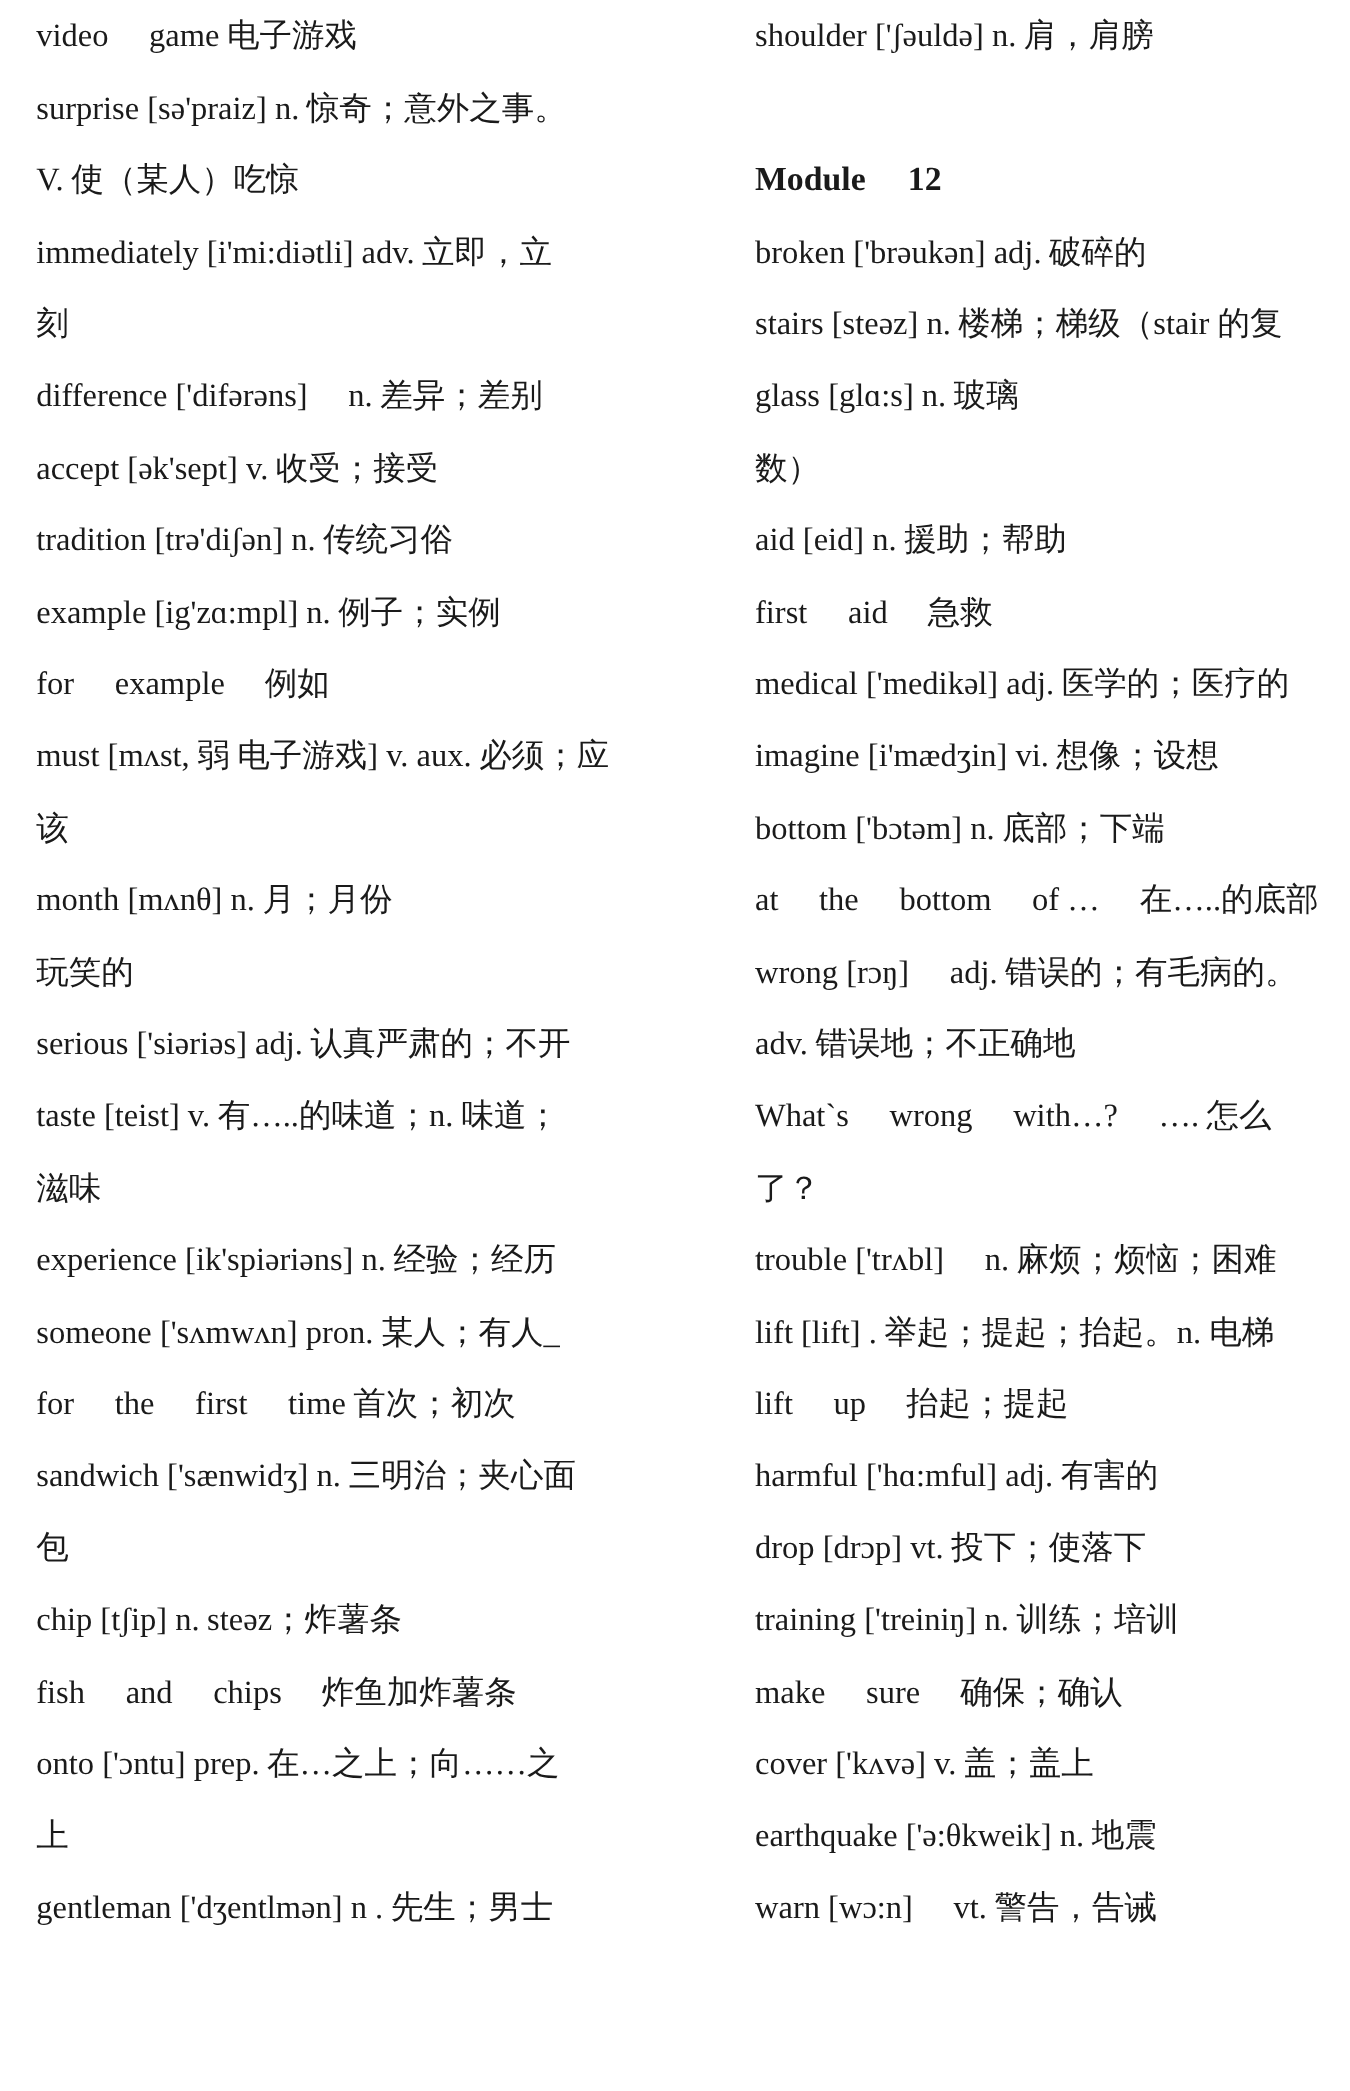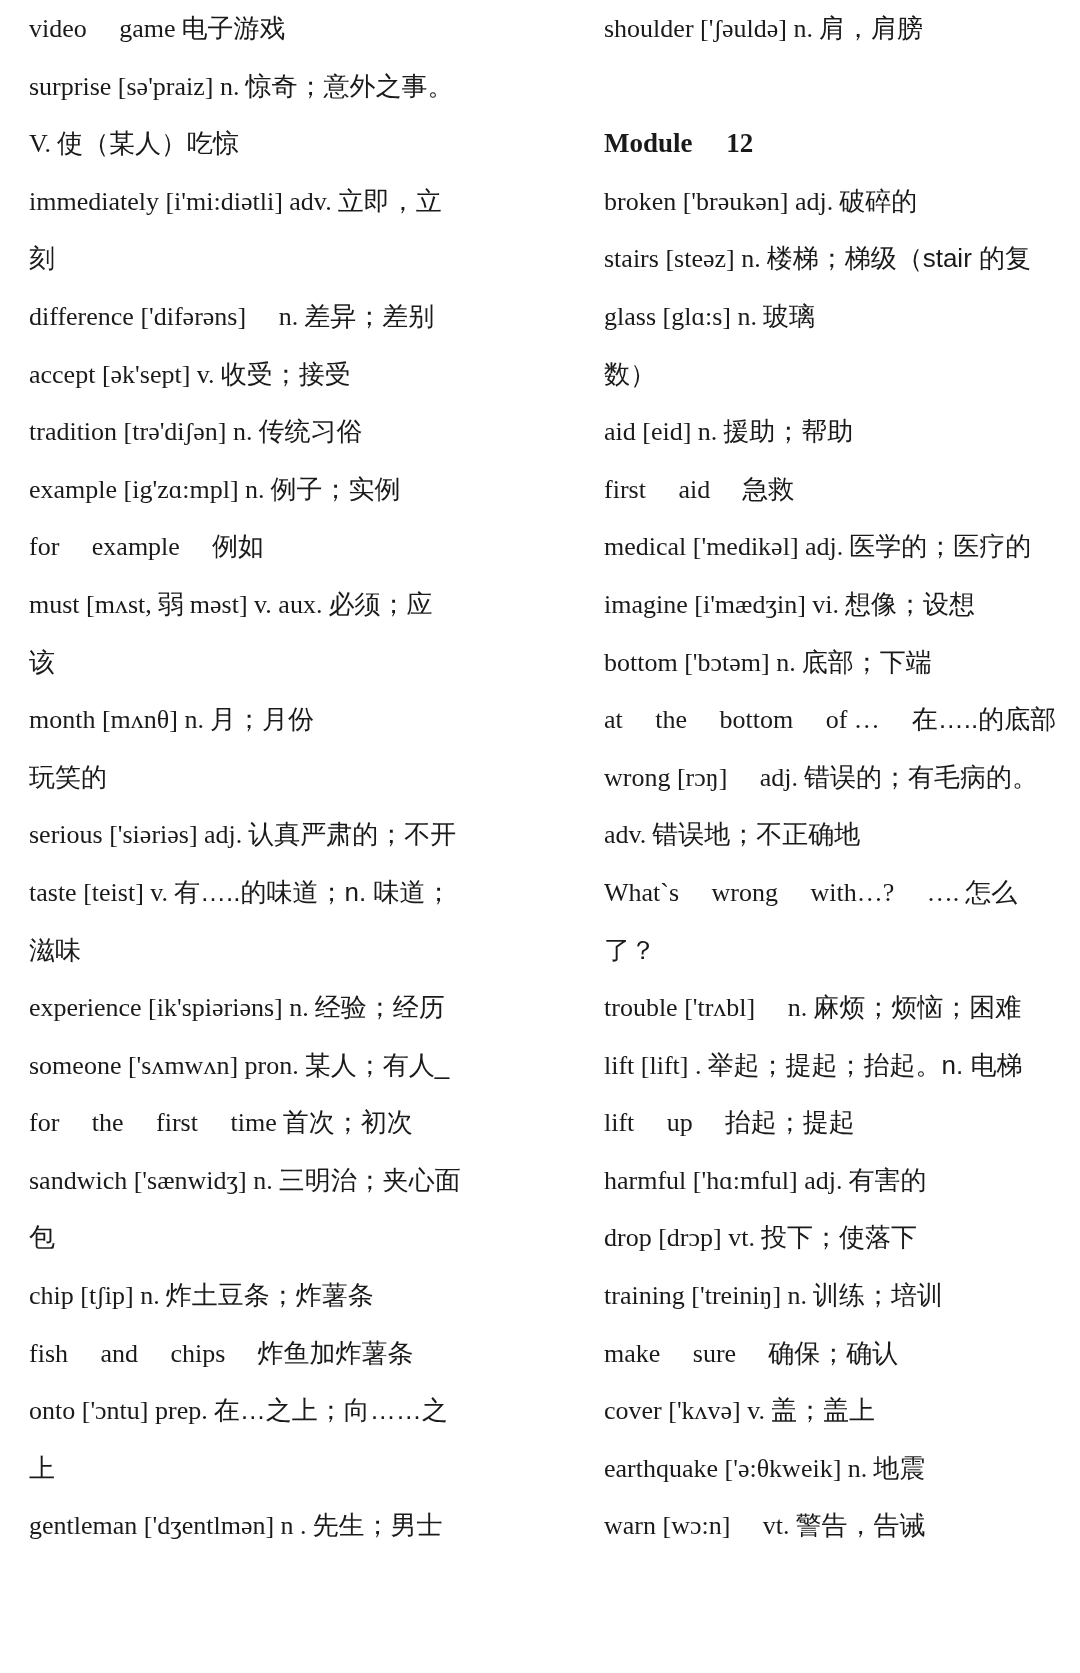--- a/index.html
+++ b/index.html
@@ -8,52 +8,52 @@
     font-family: "Liberation Serif", "DejaVu Serif", serif;
     color: #1a1a1a;
   }
   .col { position: absolute; top: 0; }
   .col-left { left: 29px; width: 490px; }
   .col-right { left: 556px; width: 500px; margin-left: 48px; }
   .line {
     height: 57.6px; line-height: 57.6px;
     font-size: 26px; white-space: nowrap;
   }
-  .cn { font-family: Liberation Sans, sans-serif; font-size: 26px; }
+  .cn { font-family: Liberation Serif, serif; font-size: 26px; }
   .heading { font-weight: bold; font-size: 27px; }
   .blank { height: 57.6px; }
   .line span + span { margin-left: 6px; }
 </style>
 </head>
 <body>
 
 <div class="col col-left">
   <div class="line"><span>video  game</span><span class="cn">电子游戏</span></div>
   <div class="line"><span>surprise [sə'praiz] n.</span><span class="cn">惊奇；意外之事。</span></div>
   <div class="line"><span>V.</span><span class="cn">使（某人）吃惊</span></div>
   <div class="line"><span>immediately [i'mi:diətli] adv.</span><span class="cn">立即，立</span></div>
   <div class="line"><span class="cn">刻</span></div>
   <div class="line"><span>difference ['difərəns]  n.</span><span class="cn">差异；差别</span></div>
   <div class="line"><span>accept [ək'sept] v.</span><span class="cn">收受；接受</span></div>
   <div class="line"><span>tradition [trə'diʃən] n.</span><span class="cn">传统习俗</span></div>
   <div class="line"><span>example [ig'zɑ:mpl] n.</span><span class="cn">例子；实例</span></div>
   <div class="line"><span>for  example</span><span class="cn"> 例如</span></div>
-  <div class="line"><span>must [mʌst,</span><span class="cn">弱</span><span>məst] v. aux.</span><span class="cn">必须；应</span></div>
+  <div class="line"><span>must [mʌst,</span><span class="cn">弱</span><span>电子游戏] v. aux.</span><span class="cn">必须；应</span></div>
   <div class="line"><span class="cn">该</span></div>
   <div class="line"><span>month [mʌnθ] n.</span><span class="cn">月；月份</span></div>
   <div class="line"><span class="cn">玩笑的</span></div>
   <div class="line"><span>serious ['siəriəs] adj.</span><span class="cn">认真严肃的；不开</span></div>
   <div class="line"><span>taste [teist] v.</span><span class="cn">有…..的味道；n. 味道；</span></div>
   <div class="line"><span class="cn">滋味</span></div>
   <div class="line"><span>experience [ik'spiəriəns] n.</span><span class="cn">经验；经历</span></div>
   <div class="line"><span>someone ['sʌmwʌn] pron.</span><span class="cn">某人；有人_</span></div>
   <div class="line"><span>for  the  first  time</span><span class="cn">首次；初次</span></div>
   <div class="line"><span>sandwich ['sænwidʒ] n.</span><span class="cn">三明治；夹心面</span></div>
   <div class="line"><span class="cn">包</span></div>
-  <div class="line"><span>chip [tʃip] n.</span><span class="cn">炸土豆条；炸薯条</span></div>
+  <div class="line"><span>chip [tʃip] n.</span><span class="cn">steəz；炸薯条</span></div>
   <div class="line"><span>fish  and  chips</span><span class="cn"> 炸鱼加炸薯条</span></div>
   <div class="line"><span>onto ['ɔntu] prep.</span><span class="cn">在…之上；向……之</span></div>
   <div class="line"><span class="cn">上</span></div>
   <div class="line"><span>gentleman ['dʒentlmən] n .</span><span class="cn">先生；男士</span></div>
 </div>
 
 <div class="col col-right">
   <div class="line"><span>shoulder ['ʃəuldə] n.</span><span class="cn">肩，肩膀</span></div>
   <div class="blank"></div>
   <div class="line heading">Module  12</div>

